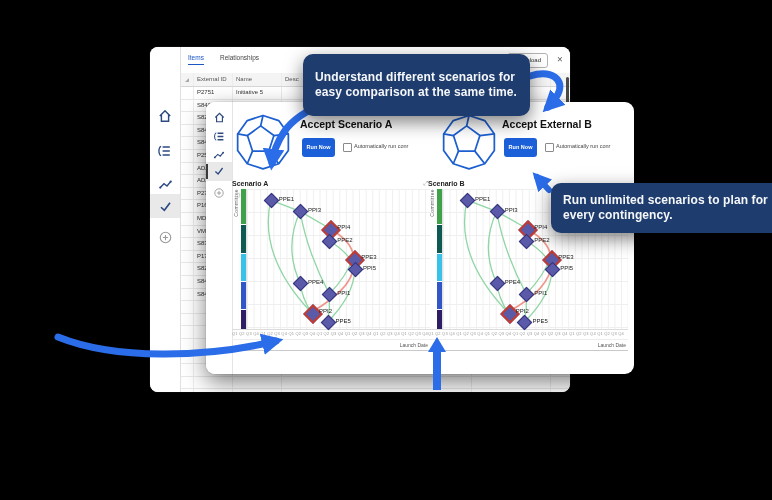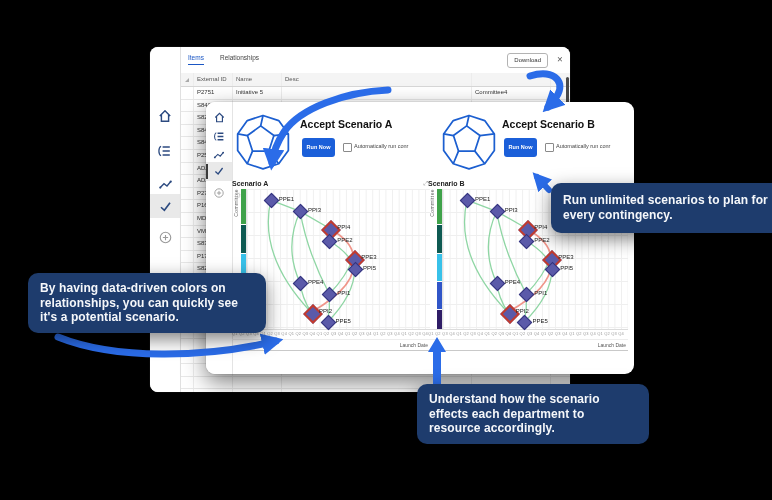--- a/index.html
+++ b/index.html
@@ -384,21 +384,21 @@
   <span class="cbx" style="left:137px;top:41px;"></span>
   <span class="cbx-label" style="left:148px;top:41px;">Automatically run conr</span>
 
   <span class="dodeca" style="left:234px;top:9px;">
     <svg width="58" height="60" viewBox="0 0 100 100" fill="none" stroke="currentColor" stroke-width="3" stroke-linejoin="round">
       <path d="M50,6 L22.9,14.8 L6.3,37.8 L6.3,66.2 L22.9,89.2 L50,98 L77.1,89.2 L93.7,66.2 L93.7,37.8 L77.1,14.8 Z"></path>
       <path d="M46,24 L23.2,40.6 L31.9,67.4 L60.1,67.4 L68.8,40.6 Z"></path>
       <path d="M46,24 L50,6 M23.2,40.6 L6.3,37.8 M31.9,67.4 L22.9,89.2 M60.1,67.4 L77.1,89.2 M68.8,40.6 L93.7,37.8"></path>
     </svg>
   </span>
-  <span class="panel-title" style="left:296px;top:16px;">Accept Scenario B</span>
+  <span class="panel-title" style="left:296px;top:16px;">Accept External B</span>
   <span class="run-btn" style="left:298px;top:36px;">Run Now</span>
   <span class="cbx" style="left:339px;top:41px;"></span>
   <span class="cbx-label" style="left:350px;top:41px;">Automatically run conr</span>
 
   <div class="chart" style="left:26px;top:78px;width:198px;">
     <span class="mini-icon" style="left:2px;top:11px;font-size:8px;">⚙</span>
     <span class="mini-icon" style="right:2px;top:0;font-size:6px;color:#888;">⤢</span>
     <div class="chart-title">Scenario A</div>
     <div class="chart-body">
       <div class="ylab">
@@ -517,17 +517,16 @@
       <path d="M0,0 L10,5 L0,10 Z" fill="#2b6ce8"></path>
     </marker>
   </defs>
   <path d="M 388,90 C 345,92 300,108 284,132 C 276,144 273,154 272,163" fill="none" stroke="#2b6ce8" stroke-width="7" stroke-linecap="round" marker-end="url(#ah)"></path>
   <path d="M 530,76 C 552,69 565,80 558,94 C 555,100 551,104 548,107" fill="none" stroke="#2b6ce8" stroke-width="7" stroke-linecap="round" marker-end="url(#ah)"></path>
   <path d="M 58,337 C 115,360 205,358 276,341" fill="none" stroke="#2b6ce8" stroke-width="7" stroke-linecap="round" marker-end="url(#ah)"></path>
   <path d="M 549,190 L 537,177" fill="none" stroke="#2b6ce8" stroke-width="6" stroke-linecap="round" marker-end="url(#ah)"></path>
   <polygon points="437,337 428,352 433,352 433,390 441,390 441,352 446,352" fill="#2b6ce8"></polygon>
 </svg>
 
+<div class="callout" style="left:303px;top:54px;width:203px;min-height:46px;">Understand different scenarios for easy comparison at the same time.</div>
 <div class="callout" style="left:551px;top:183px;width:219px;min-height:34px;">Run unlimited scenarios to plan for every contingency.</div>
-<div class="callout" style="left:28px;top:273px;width:214px;min-height:42px;">By having data-driven colors on relationships, you can quickly see it's a potential scenario.</div>
-<div class="callout" style="left:417px;top:384px;width:208px;min-height:44px;">Understand how the scenario effects each department to resource accordingly.</div>
 
 </div>
 
 </body></html>

